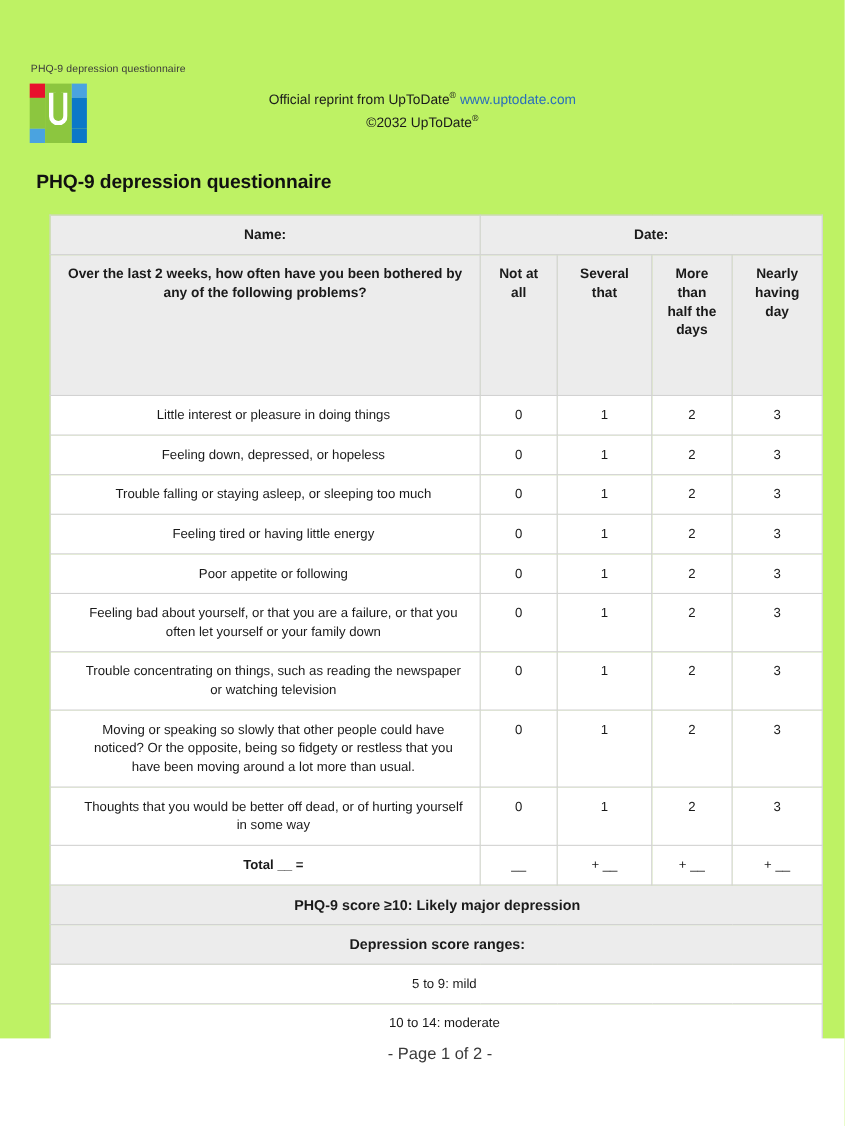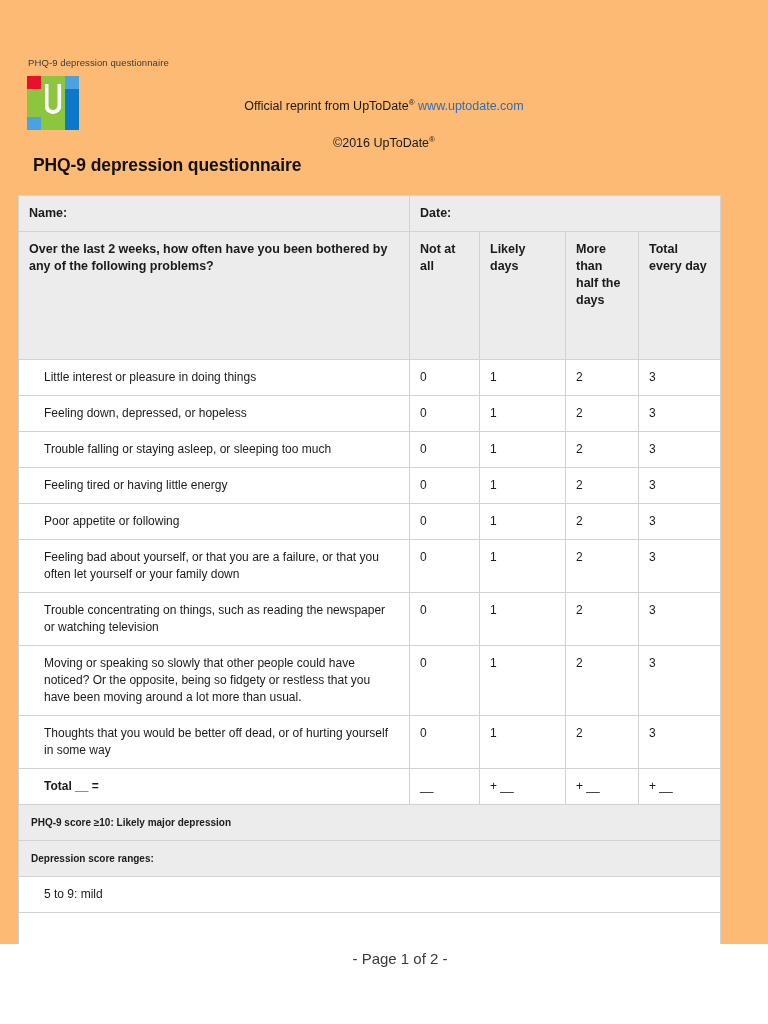--- a/index.html
+++ b/index.html
@@ -8,21 +8,21 @@
     padding: 0;
     width: 768px;
     height: 1024px;
     background: #ffffff;
     font-family: "Liberation Sans", sans-serif;
   }
   .page {
     position: relative;
     width: 768px;
     height: 1024px;
-    background: #fdba74;
+    background: #bef264;
     overflow: hidden;
   }
 
   
   .running-head {
     position: absolute;
     left: 28px;
     top: 57px;
     font-size: 9.5px;
     color: #3a3a3a;
@@ -67,62 +67,63 @@
   .reprint {
     position: absolute;
     left: 0;
     top: 78px;
     width: 768px;
     text-align: center;
     font-size: 12.5px;
     color: #1a1a1a;
     line-height: 17px;
   }
-  .reprint .line { display: block; margin-top: 16px; }
+  .reprint .line { display: block; }
   .reprint sup { font-size: 8px; vertical-align: super; }
   .reprint .link { color: #2a6ebb; }
 
   
   .doc-title {
     position: absolute;
     left: 33px;
     top: 155px;
     font-size: 17.5px;
     font-weight: bold;
     color: #111111;
     letter-spacing: -0.1px;
   }
 
   
   .tbl-wrap {
     position: absolute;
-    left: 18px;
+    left: 45px;
     top: 195px;
     width: 702px;
+    text-align: center;
   }
   table.phq {
     width: 702px;
     border-collapse: collapse;
     table-layout: fixed;
     font-size: 12px;
     color: #1a1a1a;
   }
   table.phq td {
     border: 1px solid #d2d2d2;
     vertical-align: top;
     padding: 9px 10px 9px 10px;
     line-height: 17px;
   }
   .shade { background: #ececec; }
   .plain { background: #ffffff; }
   .hdr-cell { font-weight: bold; font-size: 12.5px; }
   .qtext { padding-left: 25px !important; }
   .qtext-bold { padding-left: 25px !important; font-weight: bold; }
   .numcell { font-size: 12px; }
-  .band { padding-left: 12px !important; font-weight: bold; font-size: 10px; }
+  .band { padding-left: 12px !important; font-weight: bold; font-size: 13px; }
   .rangecell { padding-left: 25px !important; }
   .blank-line { letter-spacing: 0px; }
 
   col.c0 { width: 391px; }
   col.c1 { width: 70px; }
   col.c2 { width: 86px; }
   col.c3 { width: 73px; }
   col.c4 { width: 82px; }
 
   .qhead-cell { height: 128px; }
@@ -161,21 +162,21 @@
     <div class="cell" style="background:#4aa3e0;"></div>
     <div class="cell" style="background:#8cc63f;"></div>
     <div class="cell" style="background:#0b78c8;"></div>
     <div class="cell" style="background:#4aa3e0;"></div>
     <div class="cell" style="background:#0b78c8;"></div>
     <div class="cell" style="background:#6d6e71;"></div>
   </div>
 
   <div class="reprint">
     <span class="line"><span>Official reprint from UpToDate</span><sup>®</sup> <span class="link">www.uptodate.com</span></span>
-    <span class="line"><span>©2016 UpToDate</span><sup>®</sup></span>
+    <span class="line"><span>©2032 UpToDate</span><sup>®</sup></span>
   </div>
 
   <div class="doc-title">PHQ-9 depression questionnaire</div>
 
   <div class="tbl-wrap">
     <table class="phq">
       <colgroup>
         <col class="c0">
           <col class="c1">
           <col class="c2">
@@ -183,23 +184,23 @@
           <col class="c4">
       </colgroup>
       <tbody>
         <tr>
           <td class="shade hdr-cell">Name:</td>
           <td class="shade hdr-cell" colspan="4">Date:</td>
         </tr>
         <tr>
           <td class="shade hdr-cell qhead-cell">Over the last 2 weeks, how often have you been bothered by any of the following problems?</td>
           <td class="shade hdr-cell">Not at all</td>
-          <td class="shade hdr-cell">Likely days</td>
+          <td class="shade hdr-cell">Several that</td>
           <td class="shade hdr-cell">More than half the days</td>
-          <td class="shade hdr-cell">Total every day</td>
+          <td class="shade hdr-cell">Nearly having day</td>
         </tr>
 
         <tr>
           <td class="plain qtext">Little interest or pleasure in doing things</td>
           <td class="plain numcell">0</td>
           <td class="plain numcell">1</td>
           <td class="plain numcell">2</td>
           <td class="plain numcell">3</td>
         </tr>
         <tr>
@@ -270,20 +271,23 @@
         <tr>
           <td class="shade band" colspan="5">PHQ-9 score ≥10: Likely major depression</td>
         </tr>
         <tr>
           <td class="shade band" colspan="5">Depression score ranges:</td>
         </tr>
         <tr>
           <td class="plain rangecell" colspan="5">5 to 9: mild</td>
         </tr>
         <tr>
+          <td class="plain rangecell" colspan="5">10 to 14: moderate</td>
+        </tr>
+        <tr>
           <td class="plain rangecell" colspan="5">&nbsp;</td>
         </tr>
       </tbody>
     </table>
   </div>
 
   <div class="clip-mask"></div>
   <div class="footer">- Page 1 of 2 -</div>
 
 </div>

